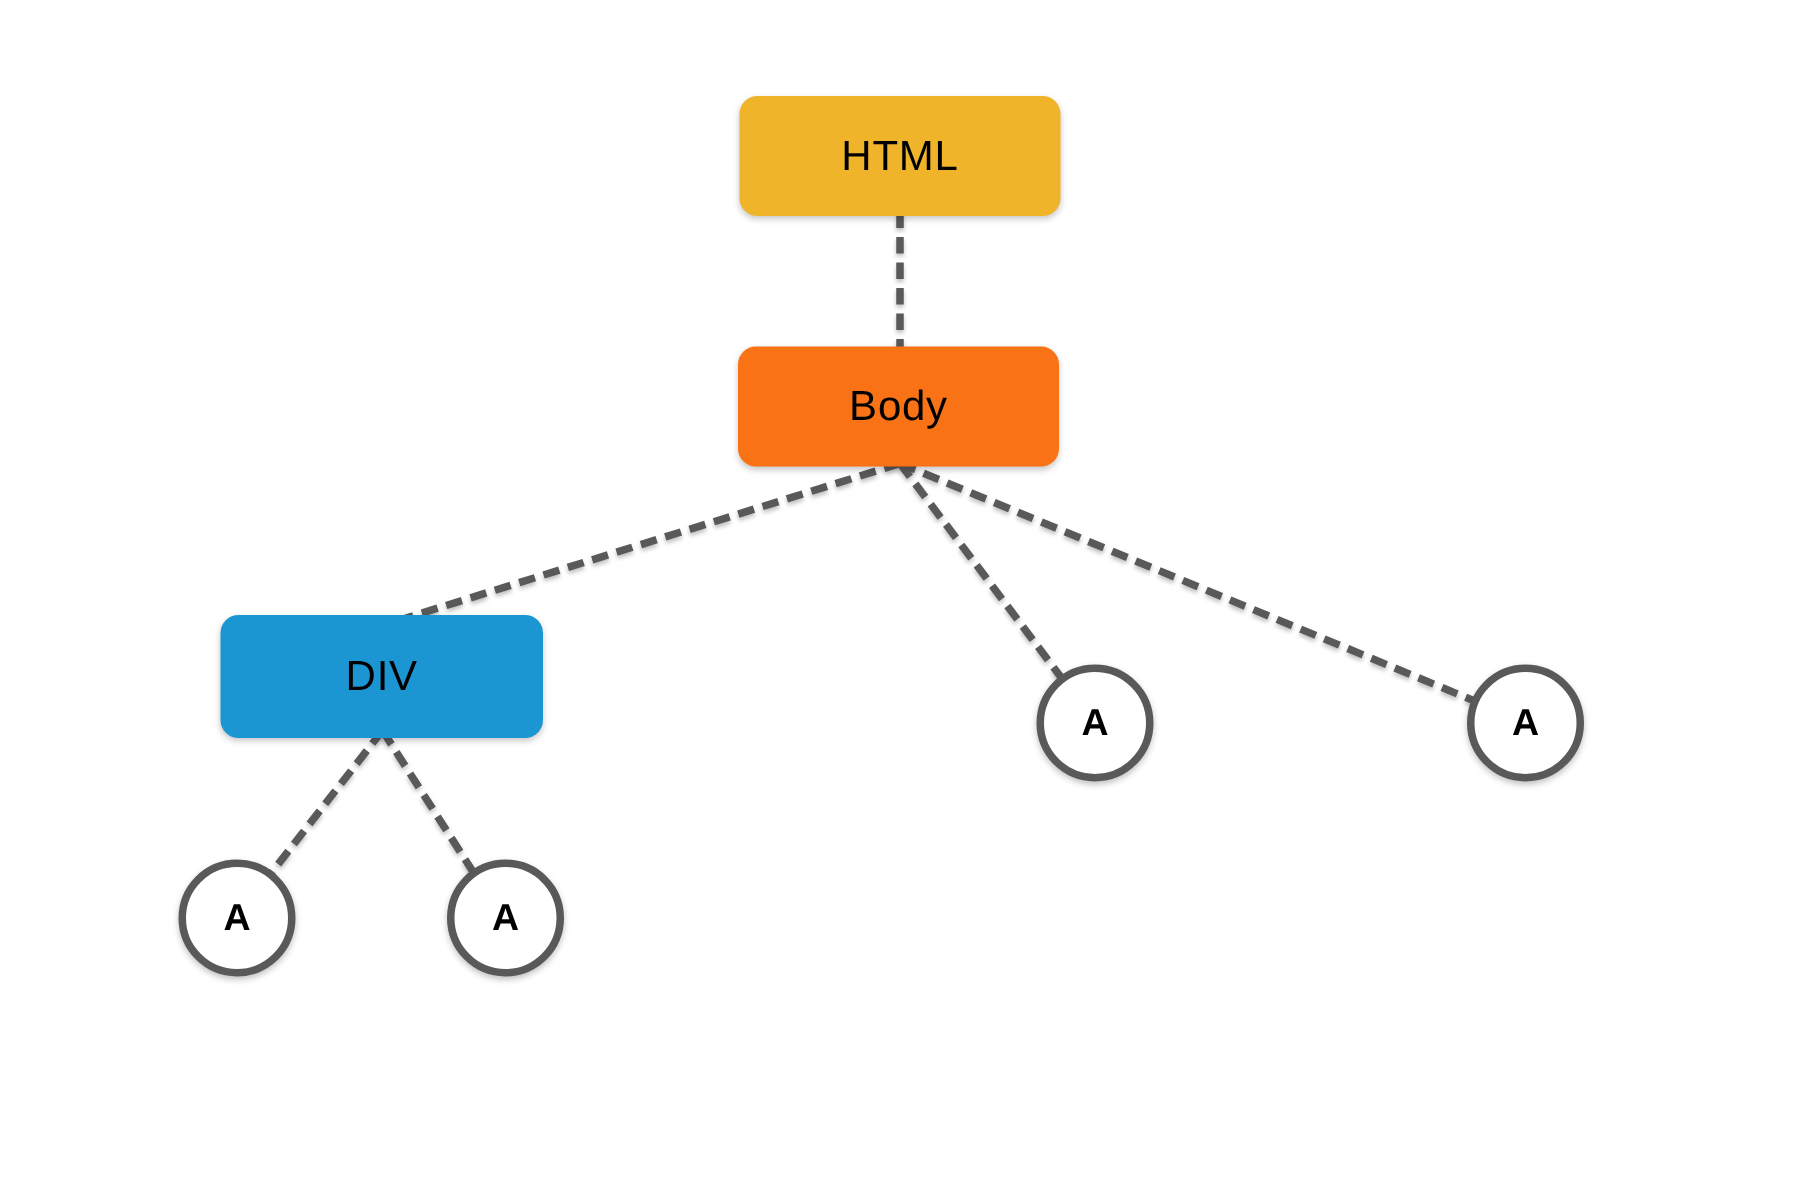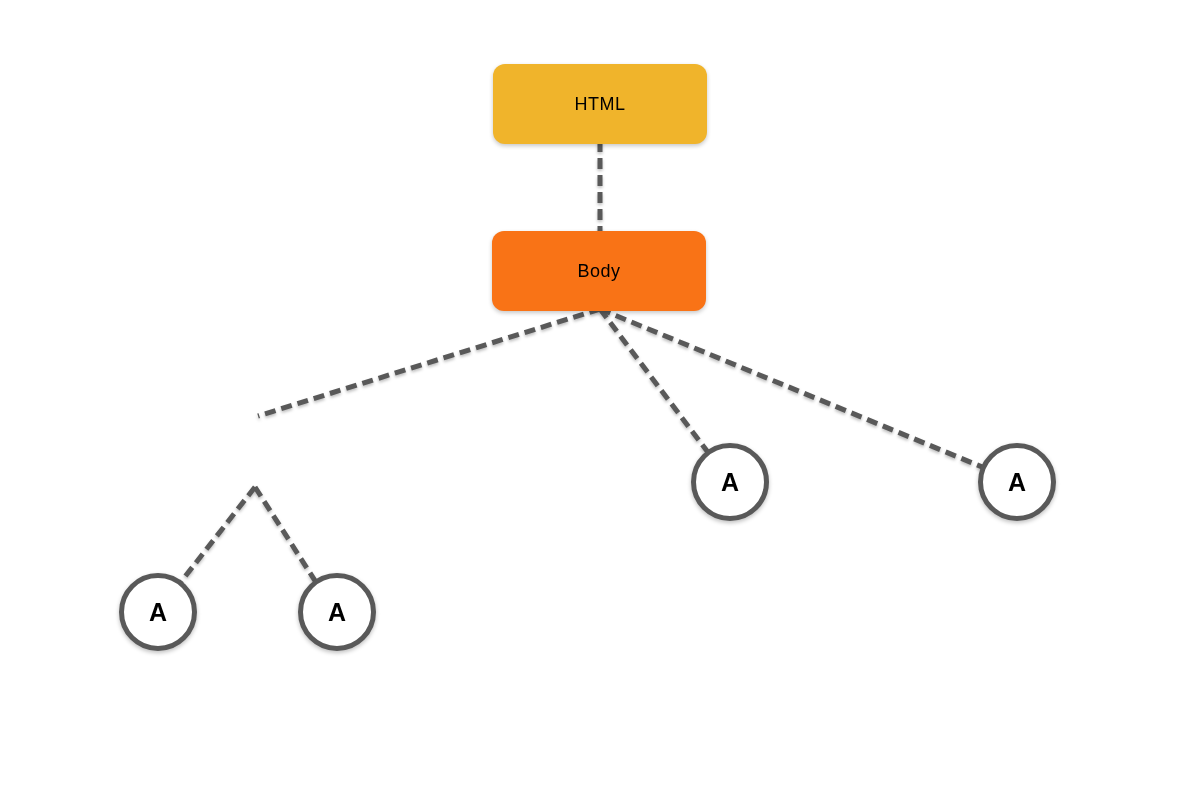--- a/index.html
+++ b/index.html
@@ -34,21 +34,21 @@
     display: flex;
     align-items: center;
     justify-content: center;
     color: #000000;
     box-shadow: 0 2px 4px rgba(0,0,0,0.22);
   }
   .rect-node {
     width: 214px;
     height: 80px;
     border-radius: 12px;
-    font-size: 18px;
+    font-size: 28px;
     font-weight: 400;
     letter-spacing: 0.5px;
   }
   .node-html { left: 493px; top: 64px;  background: #F0B42B; }
   .node-body { left: 492px; top: 231px; background: #f97316; }
   .node-div  { left: 147px; top: 410px; width: 215px; height: 82px; background: #1C96D3; }
   .circle-node {
     width: 68px;
     height: 68px;
     border: 5px solid #595959;
@@ -79,20 +79,23 @@
   </svg>
 
   <div class="node rect-node node-html">
     <span>HTML</span>
   </div>
 
   <div class="node rect-node node-body">
     <span>Body</span>
   </div>
 
+  <div class="node rect-node node-div">
+    <span>DIV</span>
+  </div>
 
   <div class="node circle-node node-a1">
     <span>A</span>
   </div>
 
   <div class="node circle-node node-a2">
     <span>A</span>
   </div>
 
   <div class="node circle-node node-a3">

